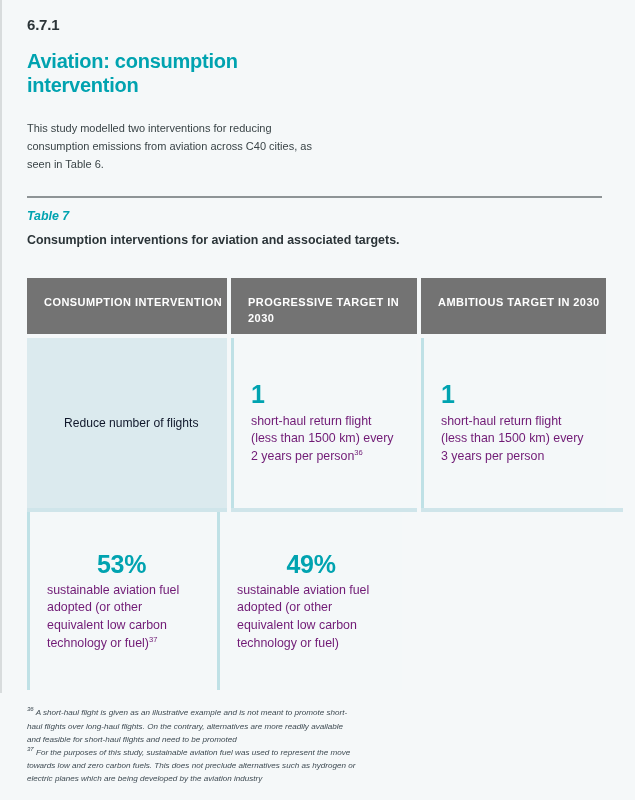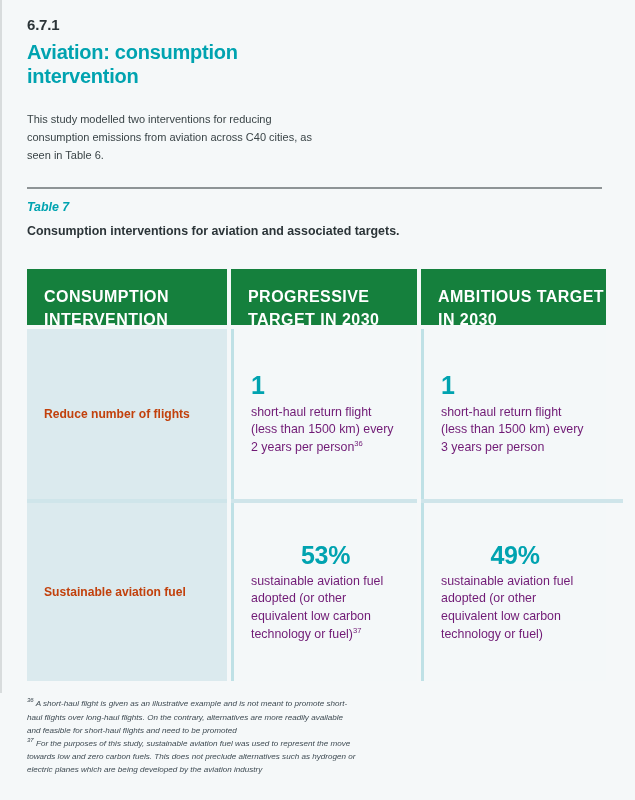--- a/index.html
+++ b/index.html
@@ -37,21 +37,21 @@
     letter-spacing: -0.2px;
     margin-top: 16px;
     line-height: 1.15;
   }
   .sec-title {
     font-size: 20px;
     font-weight: bold;
     color: #00a3b0;
     line-height: 1.17;
     letter-spacing: -0.25px;
-    margin-top: 8px;
+    margin-top: 17px;
     max-width: 300px;
   }
   .intro {
     font-size: 11px;
     color: #3a4447;
     line-height: 1.62;
     margin-top: 23px;
     max-width: 290px;
   }
 
@@ -83,23 +83,23 @@
     margin-top: 29px;
     width: 575px;
     display: flex;
     flex-direction: column;
   }
   .thead {
     display: flex;
     gap: 4px;
   }
   .th {
-    background: #15803d;
+    background: #737373;
     color: #ffffff;
-    font-size: 16px;
+    font-size: 11px;
     font-weight: bold;
     letter-spacing: 0.45px;
     line-height: 1.42;
     padding: 17px 0 17px 17px;
     box-sizing: border-box;
     height: 56px;
   }
   .col1 { width: 200px; flex: 0 0 200px; }
   .col2 { width: 186px; flex: 0 0 186px; }
   .col3 { width: 185px; flex: 0 0 185px; padding-left: 17px; }
@@ -137,23 +137,24 @@
     justify-content: center;
   }
   .td.c2 { border-left: 3px solid #bfe1e6; }
   .td.c3 { border-left: 3px solid #bfe1e6; }
 
   .row1 .td { height: 170px; }
   .row2 .td { height: 178px; align-items: center; }
 
   .cell-label {
     font-size: 12.1px;
-    font-weight: bold;
-    color: #c2410c;
+    font-weight: normal;
+    color: #0f172a;
     line-height: 1.4;
+    margin-left: 20px;
   }
   .big-num {
     font-size: 25px;
     font-weight: bold;
     color: #00a3b0;
     line-height: 1.05;
     letter-spacing: -0.3px;
     margin-bottom: 5px;
   }
   .cell-desc {
@@ -227,23 +228,20 @@
           </div>
         </div>
 
         <div class="row-gap">
           <div class="gseg tint col1"></div>
             <div class="gseg tint col2"></div>
             <div class="gseg tint col3"></div>
         </div>
 
         <div class="trow row2">
-          <div class="td c1 col1">
-            <span class="cell-label">Sustainable aviation fuel</span>
-          </div>
           <div class="td c2 col2">
             <div class="big-num">53%</div>
             <div class="cell-desc"><span>sustainable aviation fuel adopted (or other equivalent low carbon technology or fuel)</span><sup>37</sup></div>
           </div>
           <div class="td c3 col3">
             <div class="big-num">49%</div>
             <div class="cell-desc">sustainable aviation fuel adopted (or other equivalent low carbon technology or fuel)</div>
           </div>
         </div>
 

